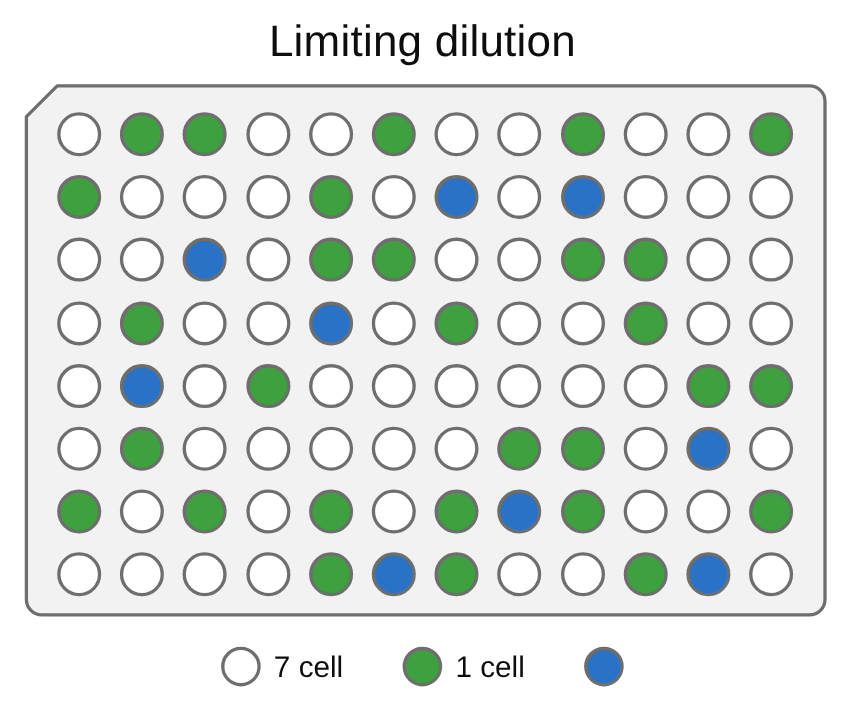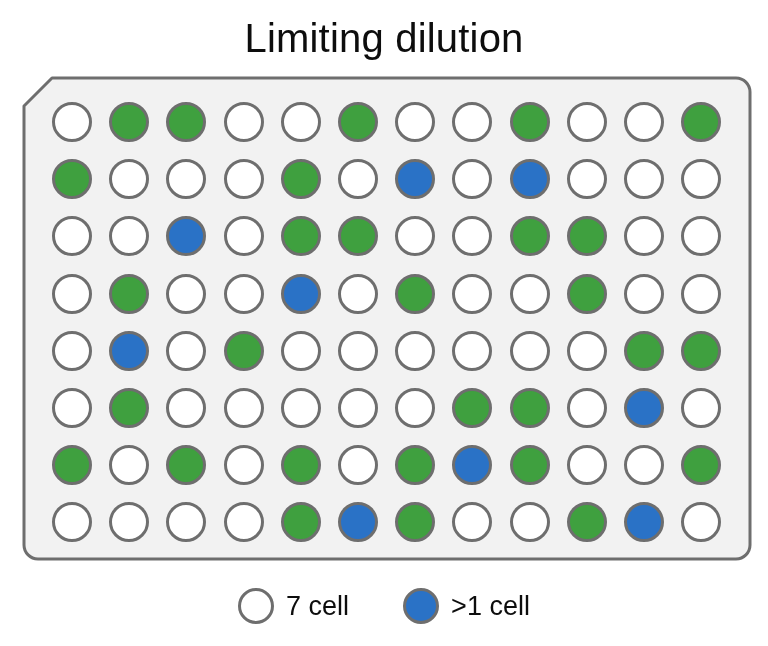--- a/index.html
+++ b/index.html
@@ -239,16 +239,19 @@
       </div>
     </div>
 </div>
 
 <div id="legend">
     <div class="legend-item">
       <span class="legend-swatch c-white"></span>
       <span class="legend-label">7 cell</span>
     </div>
     <div class="legend-item">
+      <span class="legend-swatch c-green"></span>
+      <span class="legend-label">1 cell</span>
+    </div>
+    <div class="legend-item">
       <span class="legend-swatch c-blue"></span>
-      <span class="legend-label">&gt;1 cell</span>
     </div>
   </div>
 
 </body></html>

